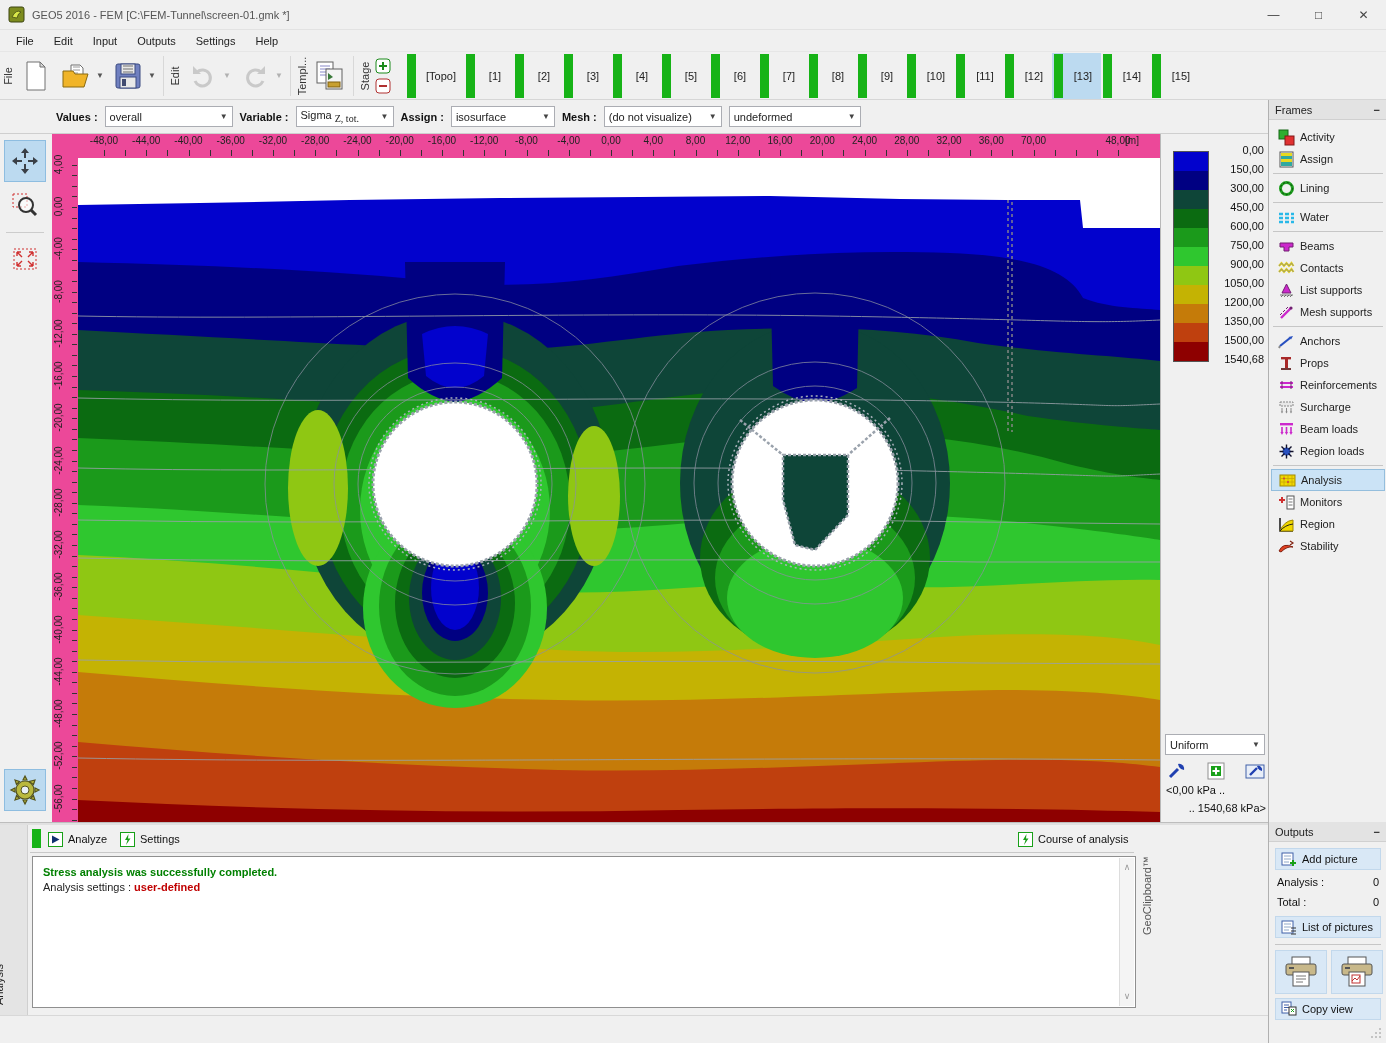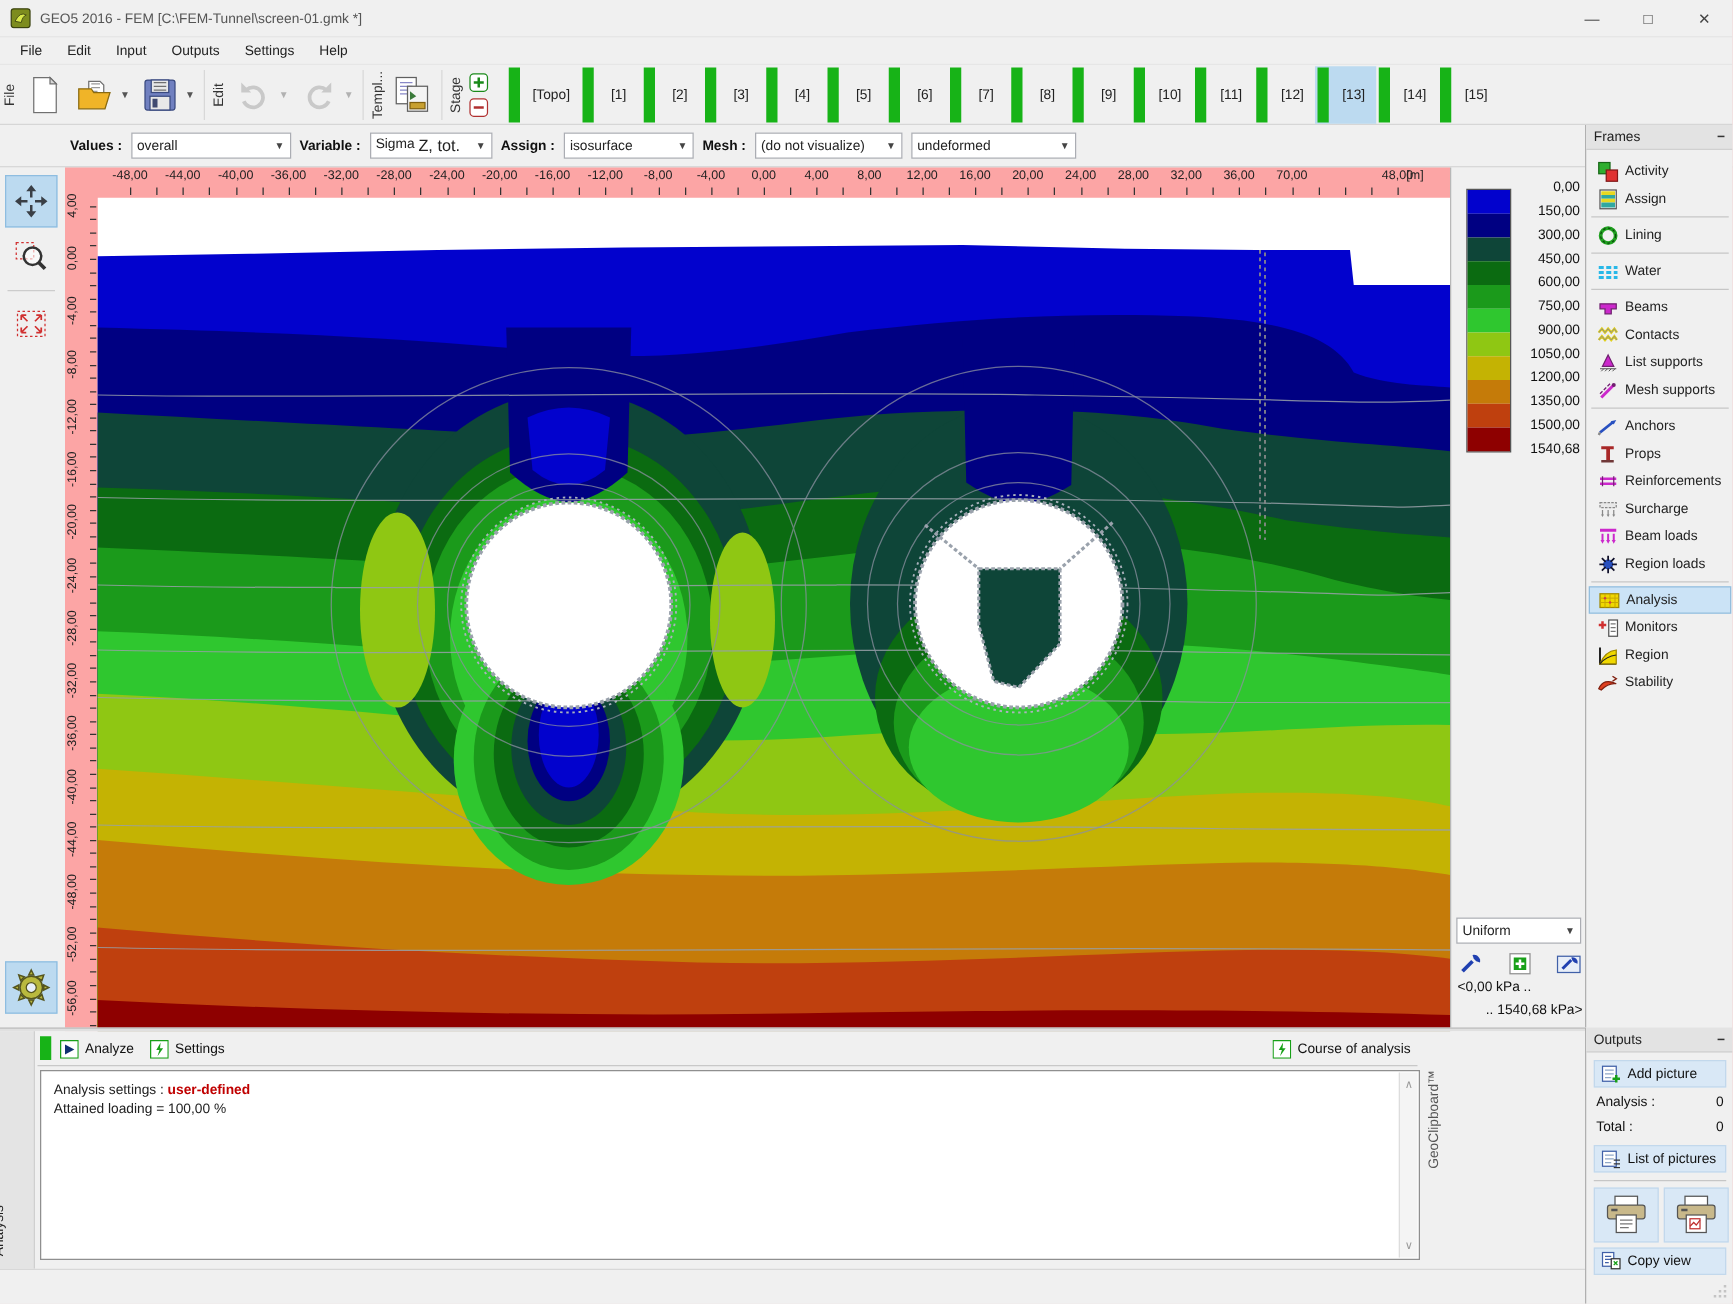--- a/index.html
+++ b/index.html
@@ -38,31 +38,31 @@
   .stage-unit.selected .stage-btn { background:#bcdaf0; }
 
   
   #optionsbar { left:0; top:100px; width:1386px; height:34px; background:#f0f0f0;
     border-bottom:1px solid #cfcfcf; display:flex; align-items:center; gap:7px; padding-left:56px; }
   .optlabel { font-weight:bold; color:#111; }
   .combo { background:#fff; border:1px solid #abadb3; height:21px; display:flex; align-items:center;
     padding:0 4px; justify-content:space-between; }
   .combo .val { white-space:nowrap; }
   .combo .arrow { font-size:8px; color:#444; margin-left:6px; }
-  .sub { font-size:13px; vertical-align:sub; }
+  .sub { font-size:10px; vertical-align:sub;font-family:Liberation Serif, serif; }
 
   
   #leftstrip { left:0; top:134px; width:52px; height:691px; background:#f0f0f0; }
   .ltool { position:absolute; left:4px; width:42px; height:42px; display:flex; align-items:center;
     justify-content:center; border:1px solid transparent; }
   .ltool.selected { background:#bcdaf0; border-color:#8ebde0; }
   .lsep { position:absolute; left:6px; width:38px; height:1px; background:#cccccc; }
 
   
-  #canvas { left:52px; top:134px; width:1108px; height:691px; background:#fca5a5; }
+  #canvas { left:52px; top:134px; width:1108px; height:691px; background:#ec4899; }
   #ruler-x { position:absolute; left:0; top:0; width:1108px; height:24px; }
   .rx-label { position:absolute; top:1px; width:44px; text-align:center; font-size:10px; color:#222; }
   .rx-tick { position:absolute; top:16px; width:1px; height:6px; background:#333; }
   #ruler-y { position:absolute; left:0; top:24px; width:26px; height:667px; }
   .ry-label { position:absolute; width:40px; text-align:center; font-size:10px; color:#222;
     transform:rotate(-90deg); }
   .ry-tick { position:absolute; left:20px; width:5px; height:1px; background:#333; }
   #plot { position:absolute; left:26px; top:24px; width:1082px; height:667px; }
 
   
@@ -828,24 +828,24 @@
   </div>
   <div class="tabbtn" style="left:1018px">
     <svg width="15" height="15" viewBox="0 0 15 15">
       <rect x="0.5" y="0.5" width="14" height="14" fill="#fff" stroke="#18a018"></rect>
       <path d="M8.5,2 L5,8 h2.5 L6,13 L10.5,6.5 h-2.5 Z" fill="#18a018"></path>
     </svg>
     <span>Course of analysis</span>
   </div>
   <div class="tabline"></div>
   <div id="msgbox">
+    <div class="msg-green">Stress analysis was successfully completed.</div>
     <div>
       <span>Analysis settings : </span><span class="msg-red">user-defined</span>
     </div>
-    <div>Attained loading = 100,00 %</div>
     <div id="msg-scroll">
       <span>∧</span>
       <span>∨</span>
     </div>
   </div>
   <div id="geoclip">GeoClipboard™</div>
 </div>
 
 <div id="outputspanel" class="abs">
   <div class="panel-header">

